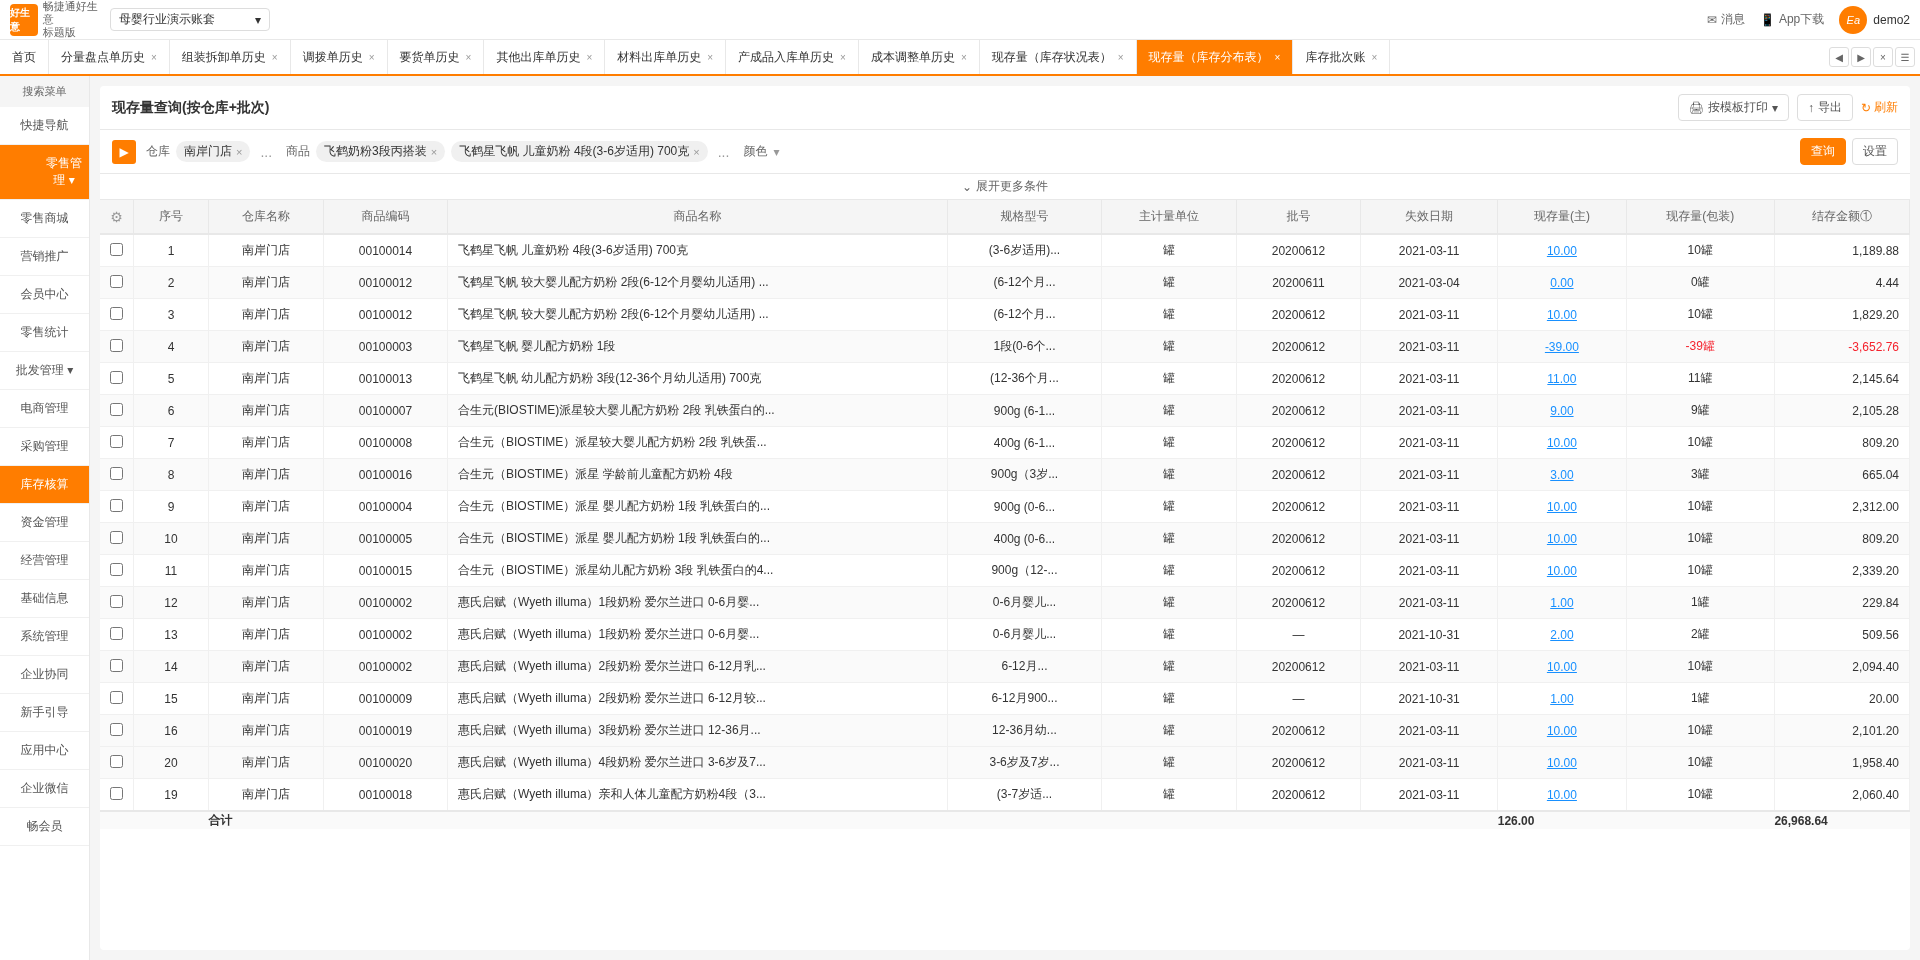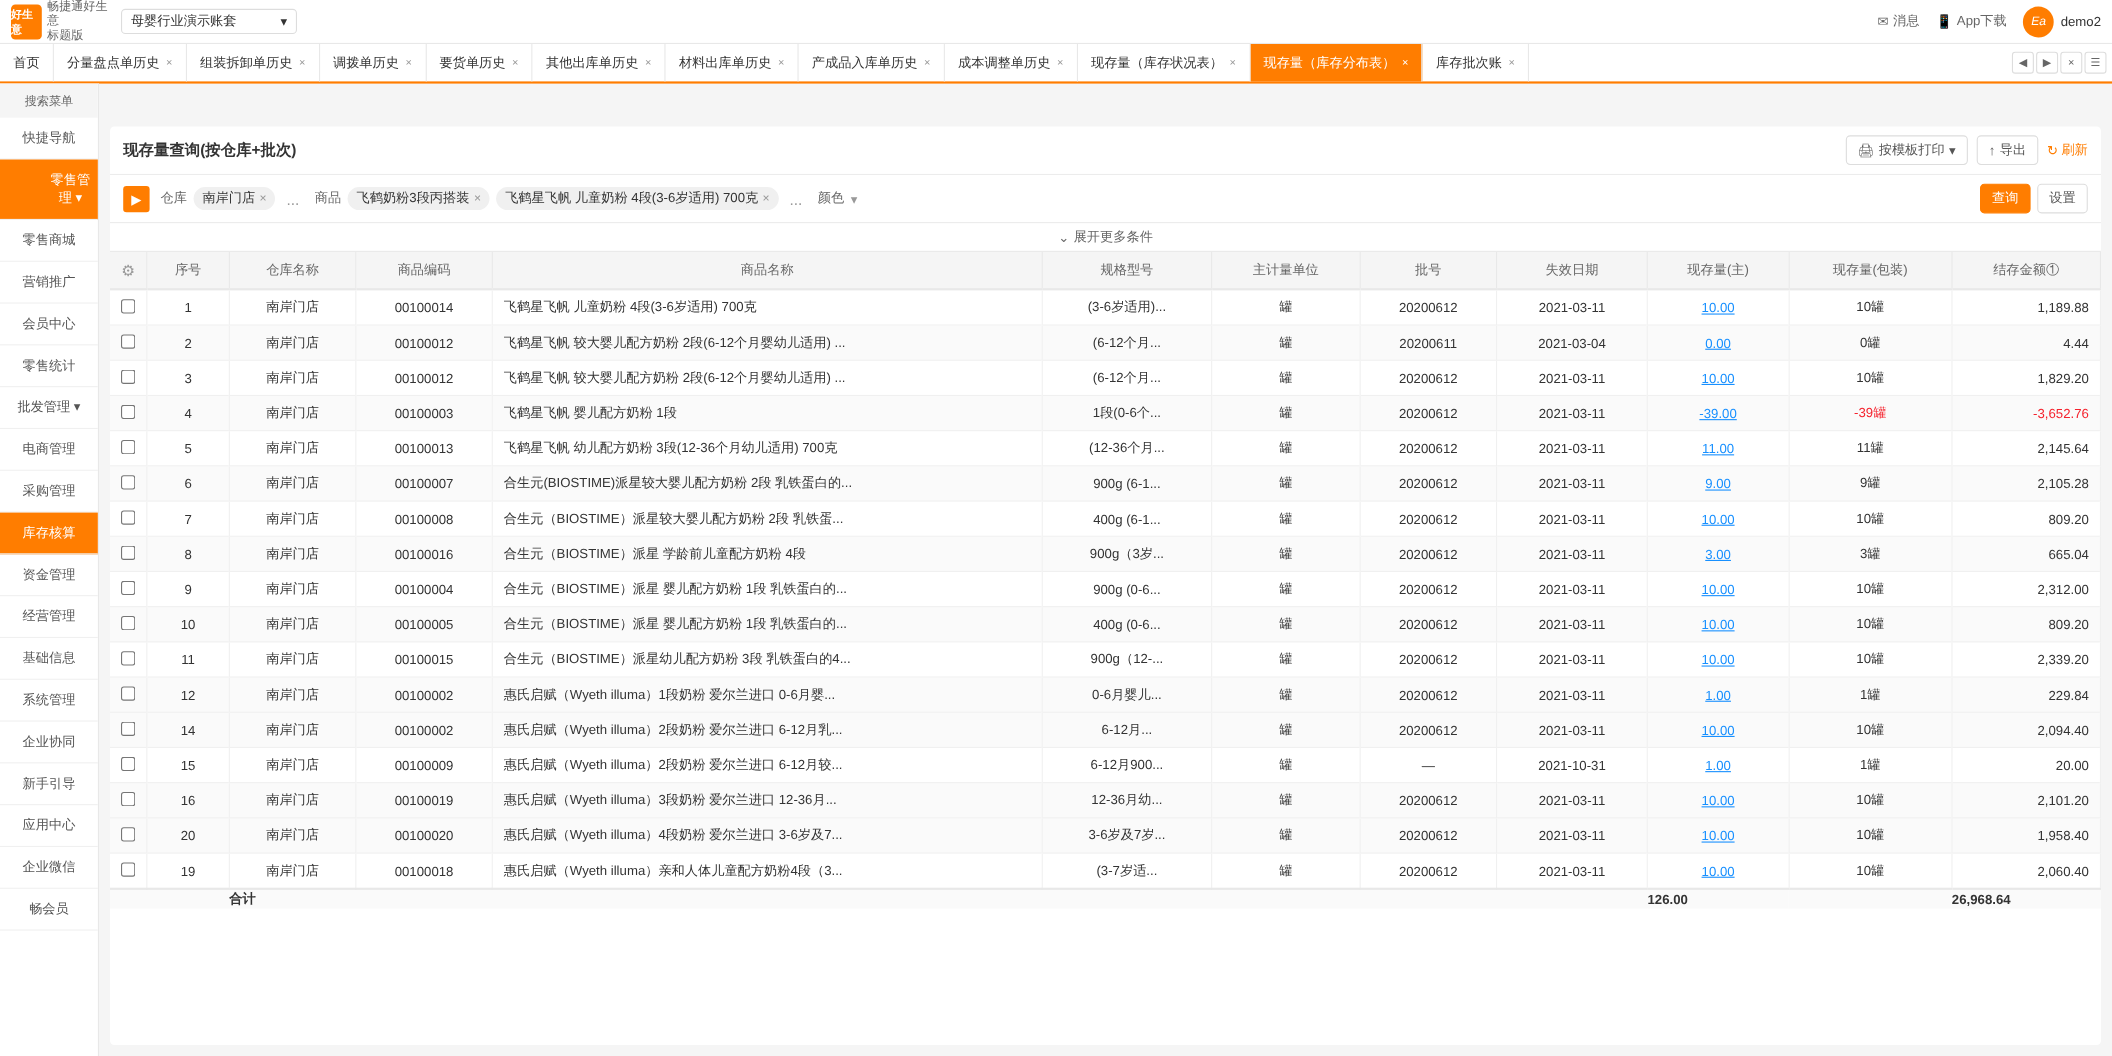--- a/index.html
+++ b/index.html
@@ -42,21 +42,21 @@
     .sidebar { width: 90px; background: #fff; border-right: 1px solid #e8e8e8; display: flex; flex-direction: column; overflow-y: auto; }
     .sidebar-item {
       padding: 10px 5px; text-align: center; font-size: 12px; color: #555;
       cursor: pointer; border-bottom: 1px solid #f0f0f0; transition: background 0.2s;
     }
     .sidebar-item.active { background: #ff7d00; color: white; padding-left: 44px; }
     .sidebar-search { background: #f5f5f5; padding: 8px 5px; text-align: center; }
     .sidebar-search-text { font-size: 11px; color: #666; }
 
     
-    .content { flex: 1; display: flex; flex-direction: column; overflow: hidden; background: #f5f5f5; padding: 10px; margin-top: 29px; }
+    .content { flex: 1; display: flex; flex-direction: column; overflow: hidden; background: #f5f5f5; padding: 10px; }
 
     
     .page-title-bar {
       display: flex; align-items: center; justify-content: space-between;
       background: #fff; padding: 8px 12px; border-radius: 4px 4px 0 0;
       border-bottom: 1px solid #e8e8e8; margin-bottom: 0;
     }
     .page-title { font-size: 14px; font-weight: bold; color: #333; }
     .page-actions { display: flex; align-items: center; gap: 8px; }
     .action-btn {
@@ -537,20 +537,36 @@
       <td>00100002</td>
       <td class="text-left" style="max-width:300px;overflow:hidden;text-overflow:ellipsis;white-space:nowrap;">惠氏启赋（Wyeth illuma）1段奶粉 爱尔兰进口 0-6月婴...</td>
       <td>0-6月婴儿...</td>
       <td>罐</td>
       <td>20200612</td>
       <td>2021-03-11</td>
       <td class="link">1.00</td>
       <td class="">1罐</td>
       <td class="" style="text-align:right;">229.84</td>
     </tr>
+            <tr style="background: rgb(255, 255, 255);">
+      <td style="text-align:center;">
+        <input type="checkbox" style="">
+      </td>
+      <td>13</td>
+      <td>南岸门店</td>
+      <td>00100002</td>
+      <td class="text-left" style="max-width:300px;overflow:hidden;text-overflow:ellipsis;white-space:nowrap;">惠氏启赋（Wyeth illuma）1段奶粉 爱尔兰进口 0-6月婴...</td>
+      <td>0-6月婴儿...</td>
+      <td>罐</td>
+      <td>—</td>
+      <td>2021-10-31</td>
+      <td class="link">2.00</td>
+      <td class="">2罐</td>
+      <td class="" style="text-align:right;">509.56</td>
+    </tr>
             <tr style="background: rgb(250, 250, 250);">
       <td style="text-align:center;">
         <input type="checkbox" style="">
       </td>
       <td>14</td>
       <td>南岸门店</td>
       <td>00100002</td>
       <td class="text-left" style="max-width:300px;overflow:hidden;text-overflow:ellipsis;white-space:nowrap;">惠氏启赋（Wyeth illuma）2段奶粉 爱尔兰进口 6-12月乳...</td>
       <td>6-12月...</td>
       <td>罐</td>

